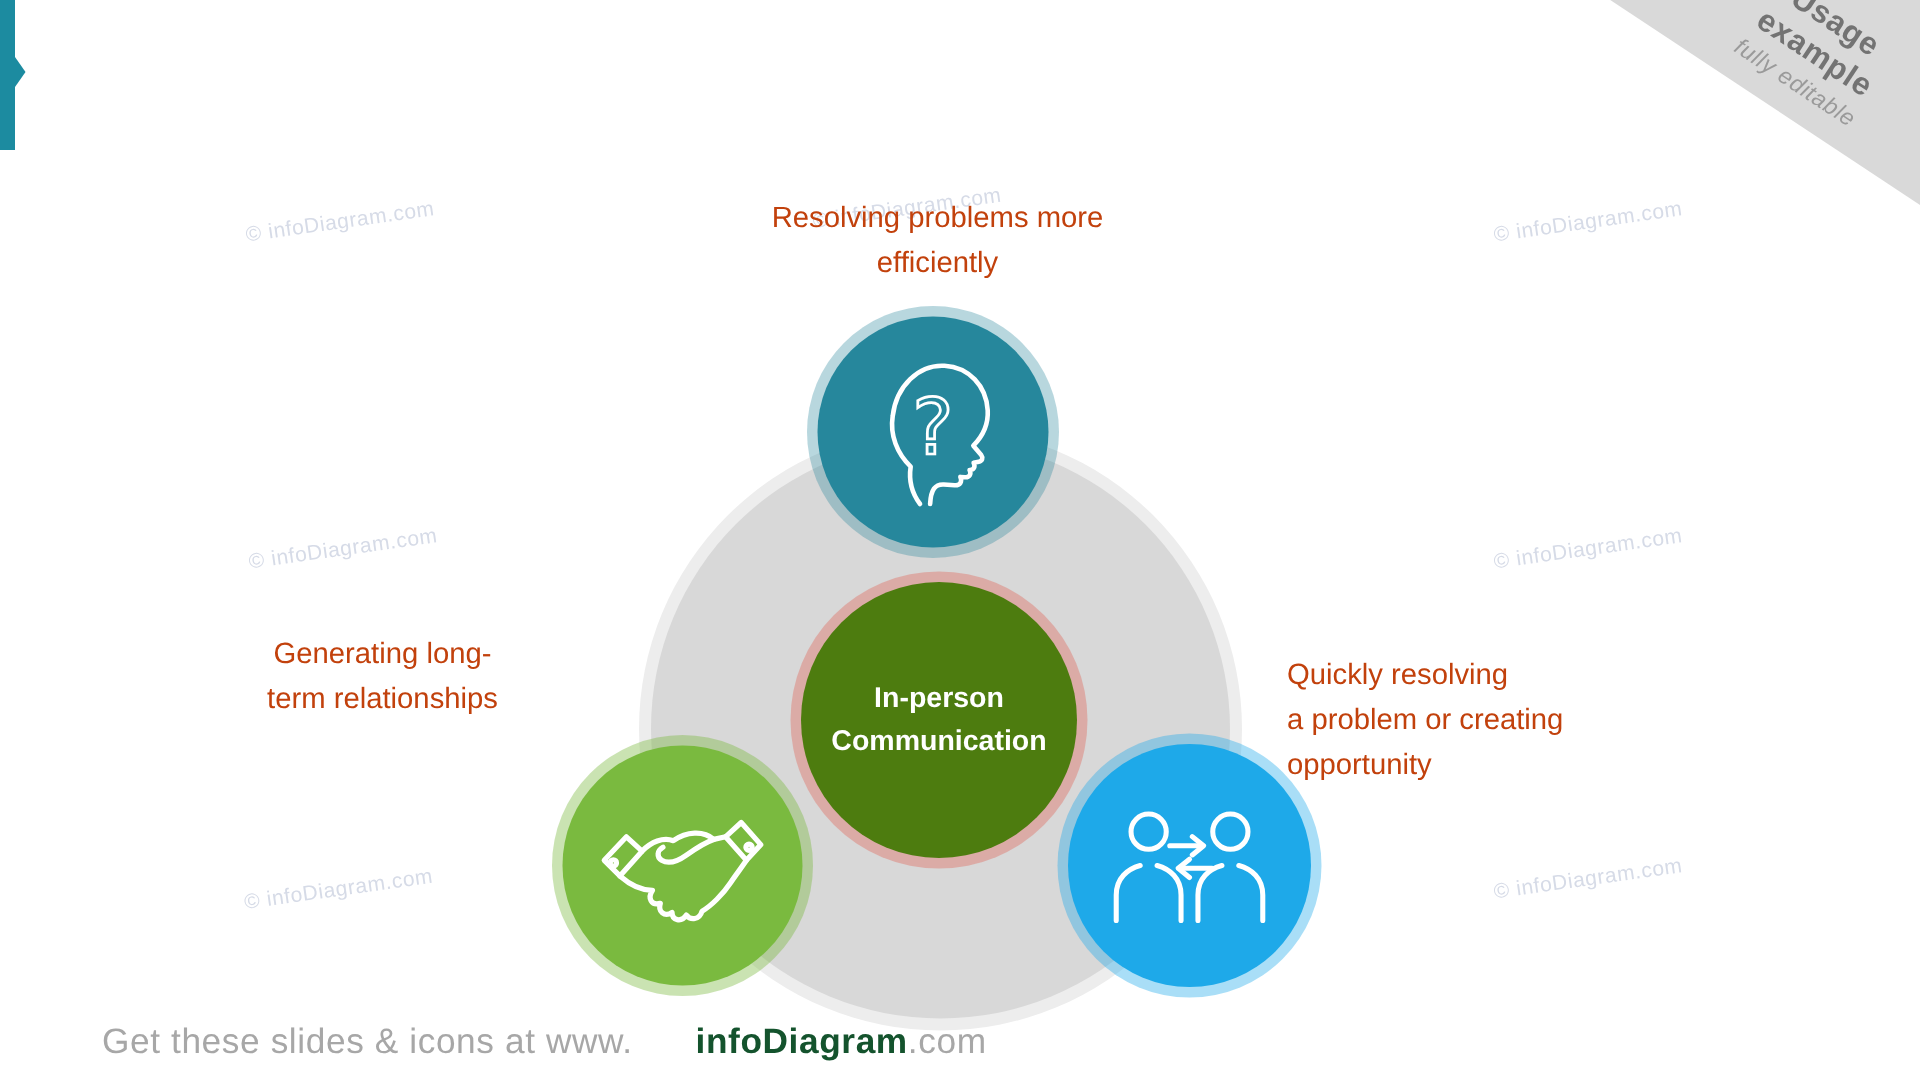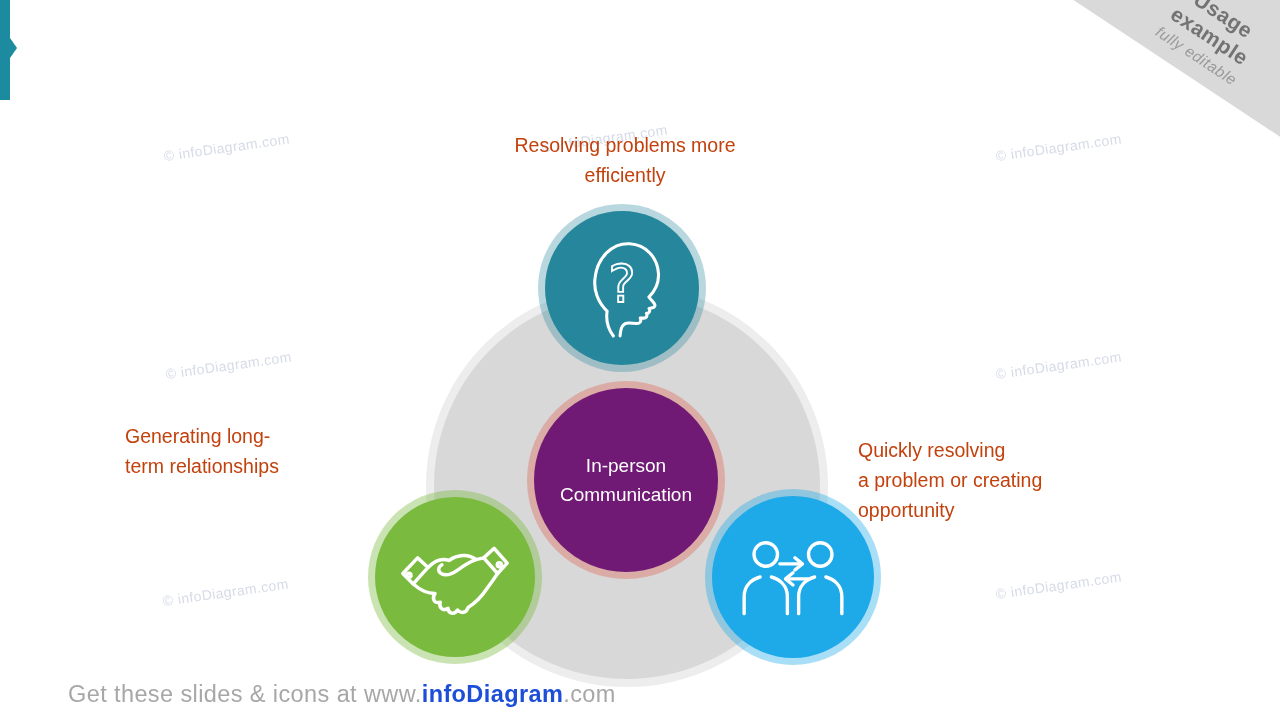--- a/index.html
+++ b/index.html
@@ -26,35 +26,35 @@
   .banner-subline { font-size:15.5px; font-style:italic; color:#9a9a9a; text-align:center; margin-top:3px; letter-spacing:0.5px; }
 
   
   .wm { position:absolute; font-size:14px; color:#d6dbe7; transform:rotate(-8deg); transform-origin:left bottom;
     letter-spacing:0.4px; white-space:nowrap; z-index:1; }
 
   
   .circle { position:absolute; border-radius:50%; z-index:2; display:flex; align-items:center; justify-content:center; }
   .base-circle { left:434px; top:293px; width:386px; height:386px; background:#d8d8d8; box-shadow:0 0 0 8px #ededed; }
   .node-top    { left:545px; top:211px; width:154px; height:154px; background:#26879c; box-shadow:0 0 0 7px rgba(38,135,156,0.33); }
-  .center-circle { left:534px; top:388px; width:184px; height:184px; background:#701a75; box-shadow:0 0 0 7px rgba(227,88,75,0.35); }
+  .center-circle { left:534px; top:388px; width:184px; height:184px; background:#4d7c0f; box-shadow:0 0 0 7px rgba(227,88,75,0.35);font-weight:bold; }
   .node-left   { left:375px; top:497px; width:160px; height:160px; background:#7aba3f; box-shadow:0 0 0 7px rgba(122,186,63,0.40); }
   .node-right  { left:712px; top:496px; width:162px; height:162px; background:#1ea9e9; box-shadow:0 0 0 7px rgba(30,169,233,0.38); }
 
   .center-label { color:#ffffff; font-size:19px; line-height:29px; text-align:center; }
 
   
   .label { position:absolute; color:#c2410c; font-size:19.5px; line-height:30px; z-index:2; }
   .label-top   { left:425px; top:130px; width:400px; text-align:center; }
-  .label-left  { left:125px; top:421px; width:260px; text-align:left; }
+  .label-left  { left:125px; top:421px; width:260px; text-align:center; }
   .label-right { left:858px; top:419px; width:270px; text-align:left;margin-top:16px; }
 
   
   .footer { position:absolute; left:68px; top:681px; font-size:23.5px; color:#a7a7a7; letter-spacing:0.4px; z-index:2; }
-  .footer b { font-weight:bold; color:#1d4ed8; }
+  .footer b { font-weight:bold; color:#14532d;margin-left:42px; }
 
   .icon-svg { display:block; }
 </style>
 </head>
 <body>
 
 <div class="stage">
 
   <div class="ribbon-bar"></div>
   <div class="ribbon-arrow"></div>

